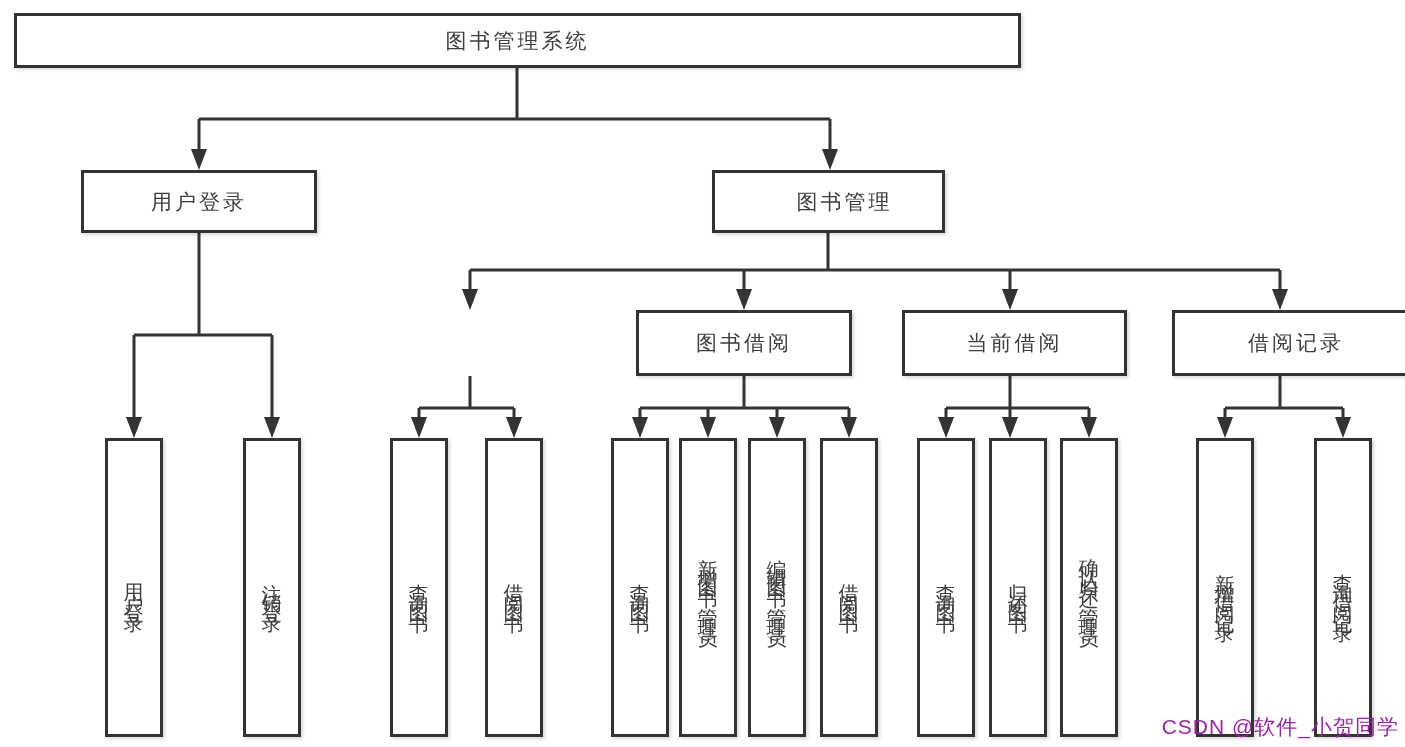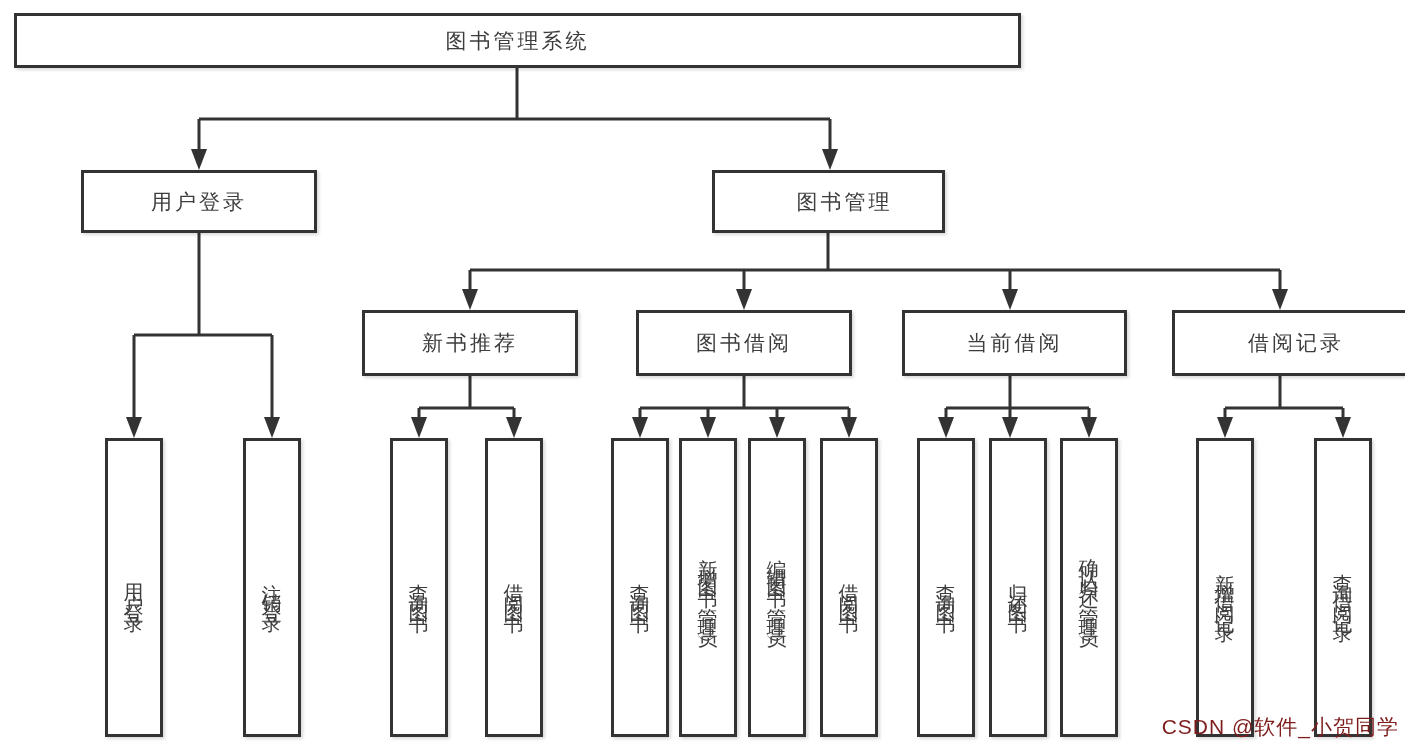--- a/index.html
+++ b/index.html
@@ -72,21 +72,21 @@
   .lf-9  { left: 917px;  }
   .lf-10 { left: 989px;  }
   .lf-11 { left: 1060px; }
   .lf-12 { left: 1196px; }
   .lf-13 { left: 1314px; }
   .watermark {
     position: absolute;
     right: 6px;
     bottom: 6px;
     font-size: 21px;
-    color: #7f1d1d;
+    color: #a21caf;
     letter-spacing: 1px;
     z-index: 10;
     white-space: nowrap;
   }
 </style>
 </head>
 <body>
 
 <div class="stage">
 
@@ -134,23 +134,20 @@
     <span>图书管理系统</span>
   </div>
 
   <div class="box h-box l2-login">
     <span>用户登录</span>
   </div>
   <div class="box h-box l2-mgmt">
     <span>图书管理</span>
   </div>
 
-  <div class="box h-box l3-newrec">
-    <span>新书推荐</span>
-  </div>
   <div class="box h-box l3-borrow">
     <span>图书借阅</span>
   </div>
   <div class="box h-box l3-current">
     <span>当前借阅</span>
   </div>
   <div class="box h-box l3-records">
     <span>借阅记录</span>
   </div>
 

